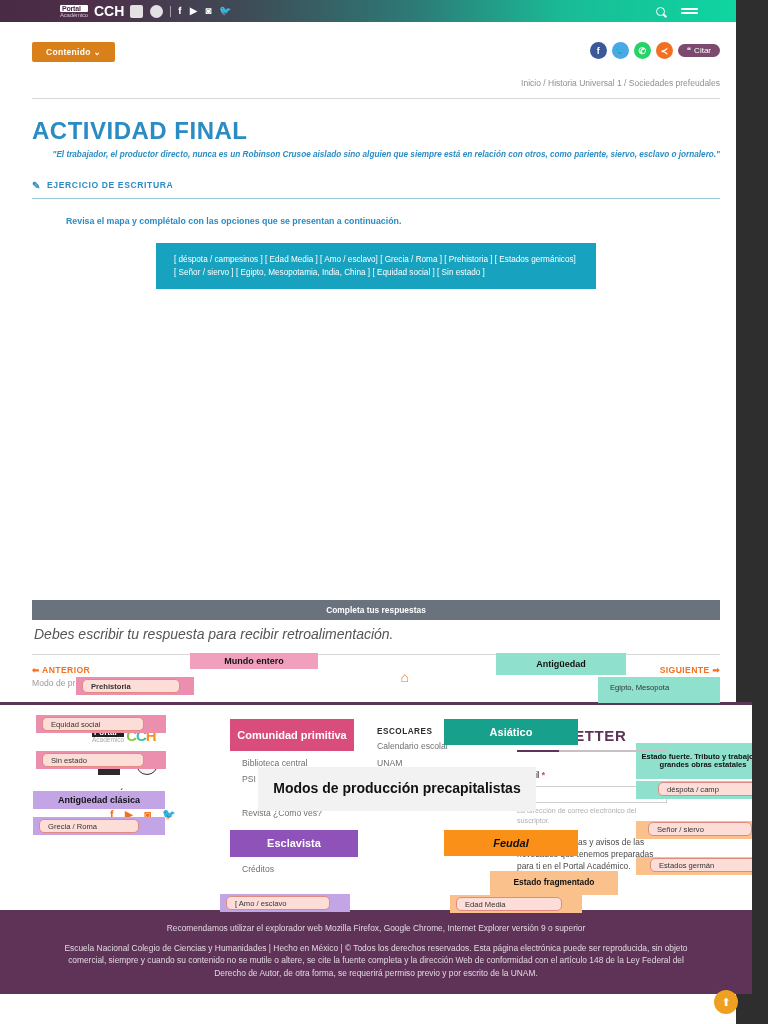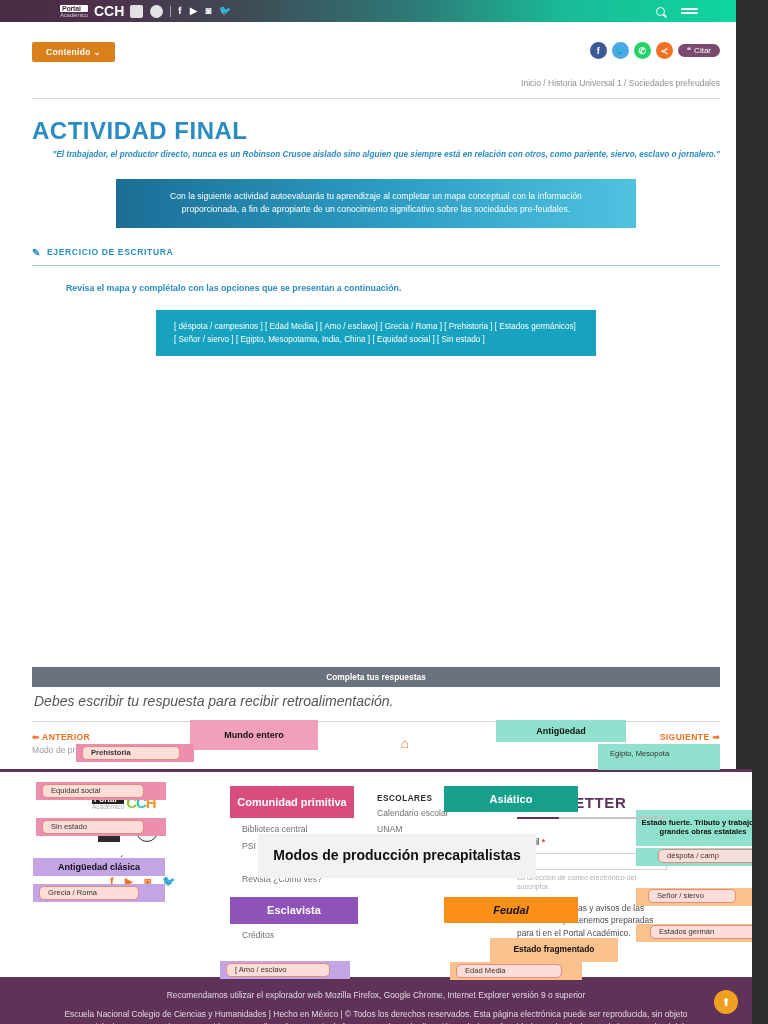--- a/index.html
+++ b/index.html
@@ -204,21 +204,20 @@
           </div>
         </div>
       </div>
 
       <div class="breadcrumb">Inicio / Historia Universal 1 / Sociedades prefeudales</div>
       <div class="hr-top"></div>
 
       <h1 class="act-title">ACTIVIDAD FINAL</h1>
       <div class="quote">"El trabajador, el productor directo, nunca es un Robinson Crusoe aislado sino alguien que siempre está en relación con otros, como pariente, siervo, esclavo o jornalero."</div>
 
-      <div class="callout">Con la siguiente actividad autoevaluarás tu aprendizaje al completar un mapa conceptual con la información proporcionada, a fin de apropiarte de un conocimiento significativo sobre las sociedades pre-feudales.</div>
 
       <div class="ejercicio">
         <span class="pencil">✎</span>
         <span>EJERCICIO DE ESCRITURA</span>
       </div>
       <div class="hr-ej"></div>
 
       <div class="revisa">Revisa el mapa y complétalo con las opciones que se presentan a continuación.</div>
 
       <div class="options">[ déspota / campesinos ] [ Edad Media ] [ Amo / esclavo] [ Grecia / Roma ] [ Prehistoria ] [ Estados germánicos] [ Señor / siervo ] [ Egipto, Mesopotamia, India, China ] [ Equidad social ] [ Sin estado ]</div>
@@ -252,21 +251,21 @@
           <path d="M444,432 C420,452 400,470 374,482"></path>
 
           <path d="M578,540 C600,538 618,534 636,533"></path>
           <path d="M578,552 C604,558 622,564 638,568"></path>
           <path d="M520,560 C516,572 512,580 508,586"></path>
           <path d="M446,548 C420,560 432,592 452,604"></path>
           <path d="M444,534 C420,522 400,508 374,498"></path>
         </g>
       </svg>
 
-      <div class="node c-pink-l" style="left:190px;top:356px;width:128px;height:30px;">
+      <div class="node c-pink-l" style="left:190px;top:356px;width:128px;height:16px;">
           <span>Mundo entero</span>
         </div>
       <div class="node c-pink-m" style="left:76px;top:380px;width:118px;height:18px;"></div>
       <div class="blank" style="left:82px;top:382px;width:98px;height:14px;font-weight:bold;">
           <span>Prehistoria</span>
         </div>
 
       <div class="node c-pink-m" style="left:36px;top:418px;width:130px;height:18px;"></div>
       <div class="blank" style="left:42px;top:420px;width:102px;height:14px;">
           <span>Equidad social</span>
@@ -317,21 +316,21 @@
 
       <div class="node c-teal-l small" style="left:636px;top:446px;width:134px;height:36px;">
           <span>Estado fuerte. Tributo y trabajo en grandes obras estatales</span>
         </div>
       <div class="node c-teal-l" style="left:636px;top:484px;width:134px;height:18px;"></div>
       <div class="blank" style="left:658px;top:485px;width:104px;height:14px;">
           <span>déspota / camp</span>
         </div>
 
       <div class="node c-orange-l" style="left:636px;top:524px;width:134px;height:18px;"></div>
-      <div class="blank" style="left:648px;top:525px;width:88px;height:14px;">
+      <div class="blank" style="left:648px;top:525px;width:104px;height:14px;">
           <span>Señor / siervo</span>
         </div>
 
       <div class="node c-orange-l" style="left:636px;top:560px;width:134px;height:18px;"></div>
       <div class="blank" style="left:650px;top:561px;width:106px;height:14px;">
           <span>Estados germán</span>
         </div>
 
       <div class="node c-orange-d" style="left:444px;top:533px;width:134px;height:26px;font-size:11px;">
           <span>Feudal</span>

